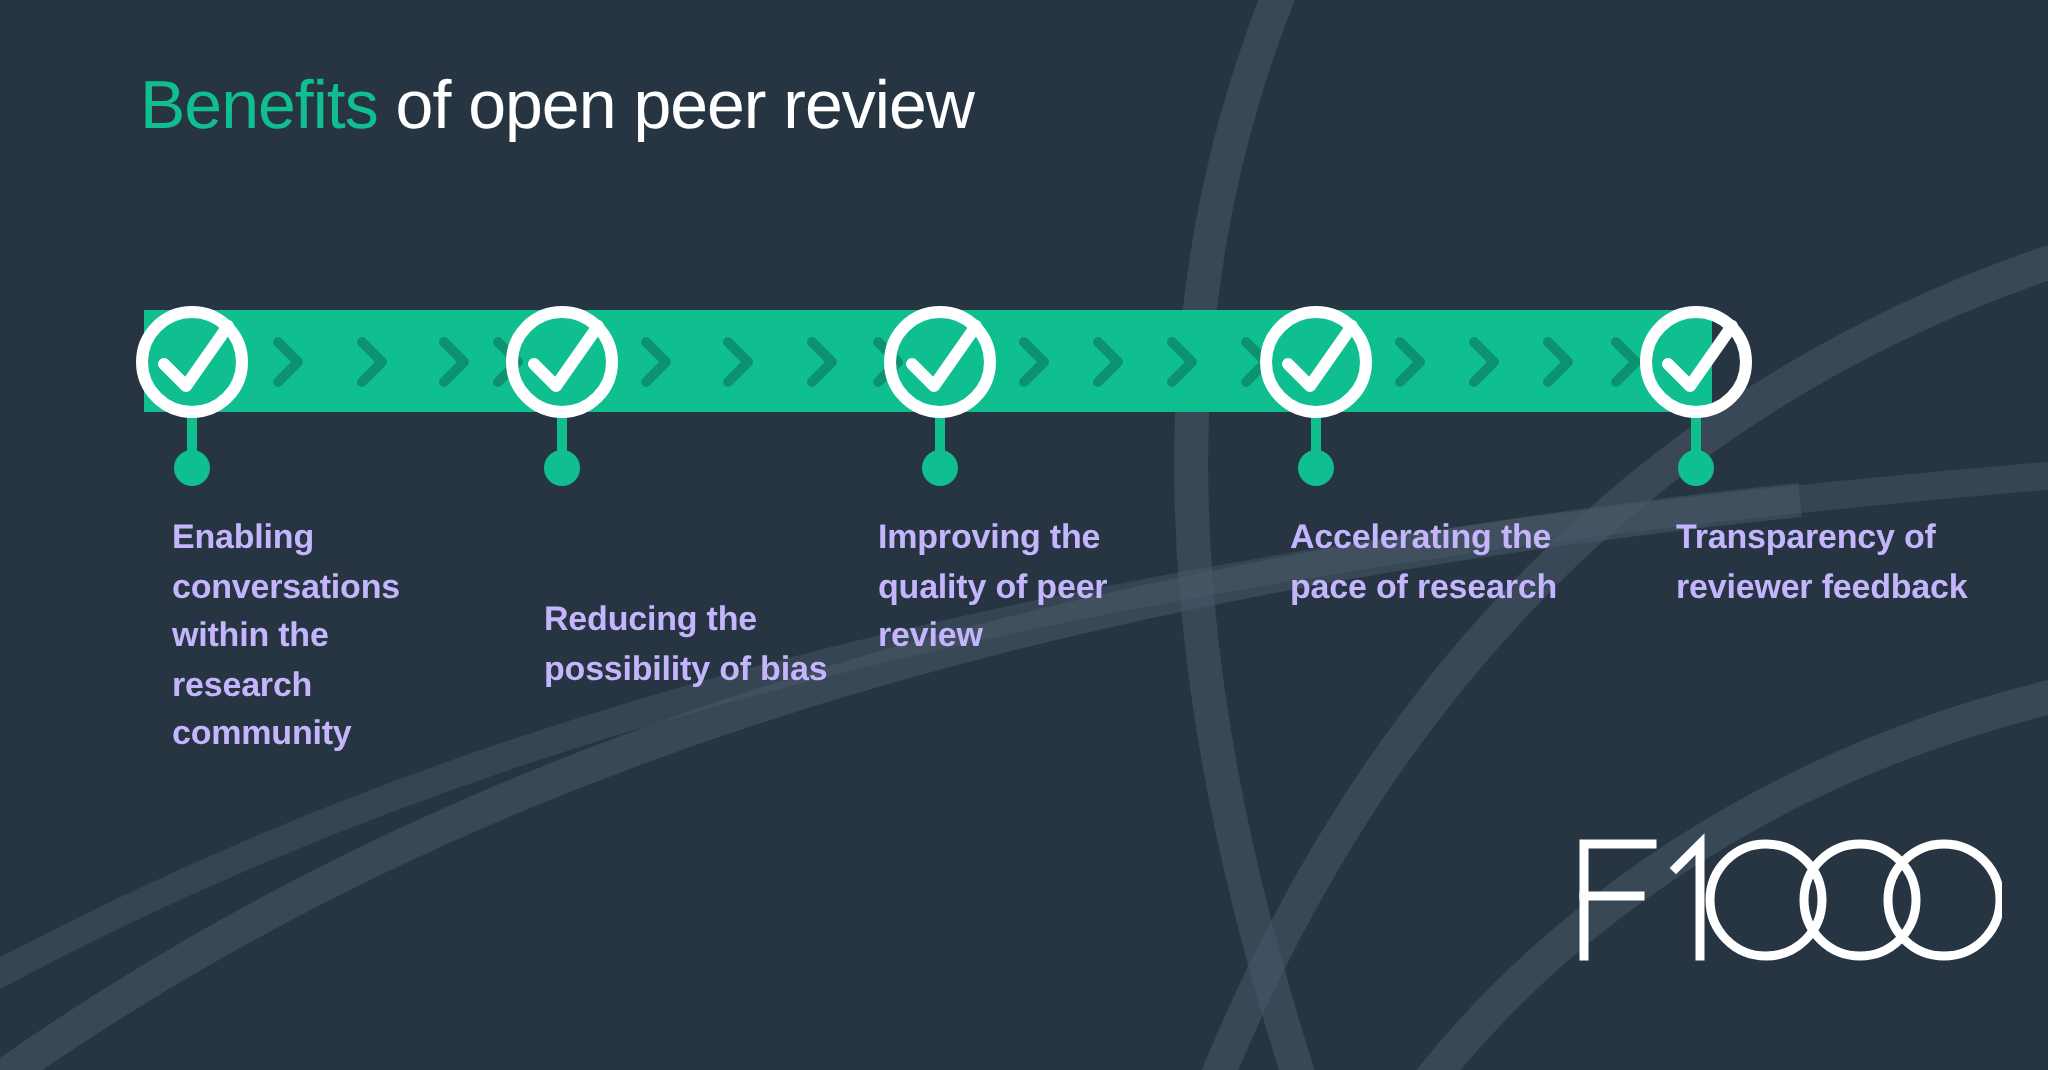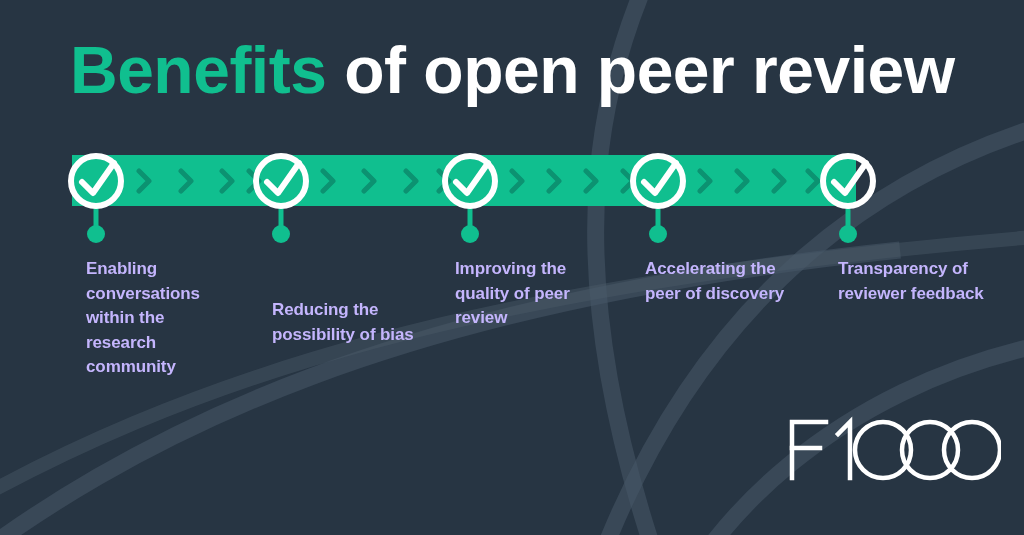--- a/index.html
+++ b/index.html
@@ -19,22 +19,22 @@
     position: absolute;
     left: 0; top: 0;
     width: 1024px;
     height: 535px;
     pointer-events: none;
   }
   #title {
     position: absolute;
     left: 70px;
     top: 36px;
-    font-size: 66px;
-    font-weight: bold;
+    font-size: 34px;
+    font-weight: normal;
     letter-spacing: -0.5px;
     white-space: nowrap;
     line-height: 1.05;
   }
   #title .accent { color: #10bf8f; }
   #title .plain  { color: #ffffff; }
 
   #timeline {
     position: absolute;
     left: 0; top: 0;
@@ -176,22 +176,22 @@
       </g>
       <g>
         <circle cx="848" cy="181" r="25"></circle>
         <path d="M 834 182 L 845 193 L 866 163"></path>
       </g>
     </g>
   </svg>
 
   <div class="step-label" style="left:86px;  top:257px; width:150px;">Enabling conversations within the research community</div>
   <div class="step-label" style="left:272px; top:257px; width:150px;margin-top:41px;">Reducing the possibility of bias</div>
-  <div class="step-label" style="left:455px; top:257px; width:145px;">Improving the quality of peer review</div>
-  <div class="step-label" style="left:645px; top:257px; width:140px;">Accelerating the peer of discovery</div>
+  <div class="step-label" style="left:439px; top:257px; width:145px;">Improving the quality of peer review</div>
+  <div class="step-label" style="left:645px; top:257px; width:140px;">Accelerating the pace of research</div>
   <div class="step-label" style="left:838px; top:257px; width:150px;">Transparency of reviewer feedback</div>
 
   <svg id="logo" viewBox="0 0 215 70" xmlns="http://www.w3.org/2000/svg">
     <g fill="none" stroke="#ffffff" stroke-width="4.5" stroke-linecap="square">
       <g>
         <path d="M 6 64 L 6 8 L 40 8"></path>
         <path d="M 6 34 L 34 34"></path>
       </g>
       <g>
         <path d="M 52 20 L 64 8 L 64 64"></path>

